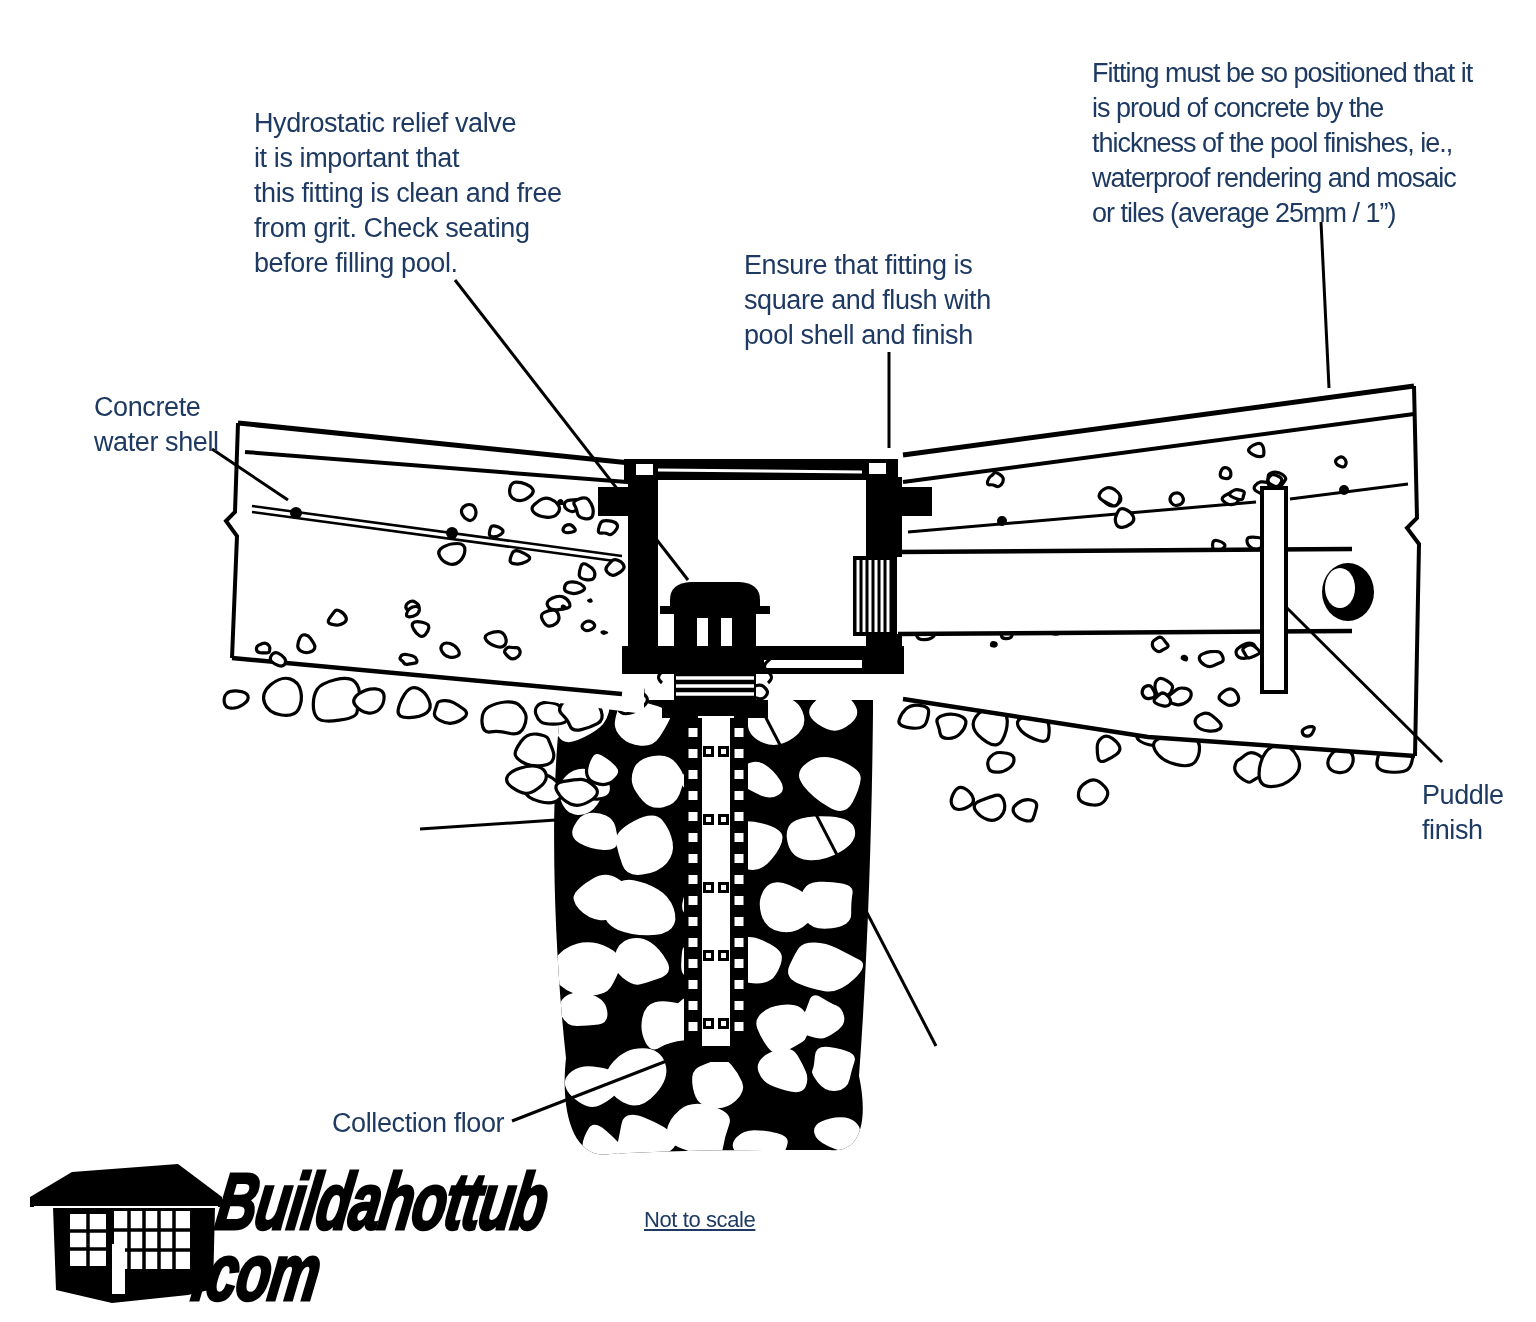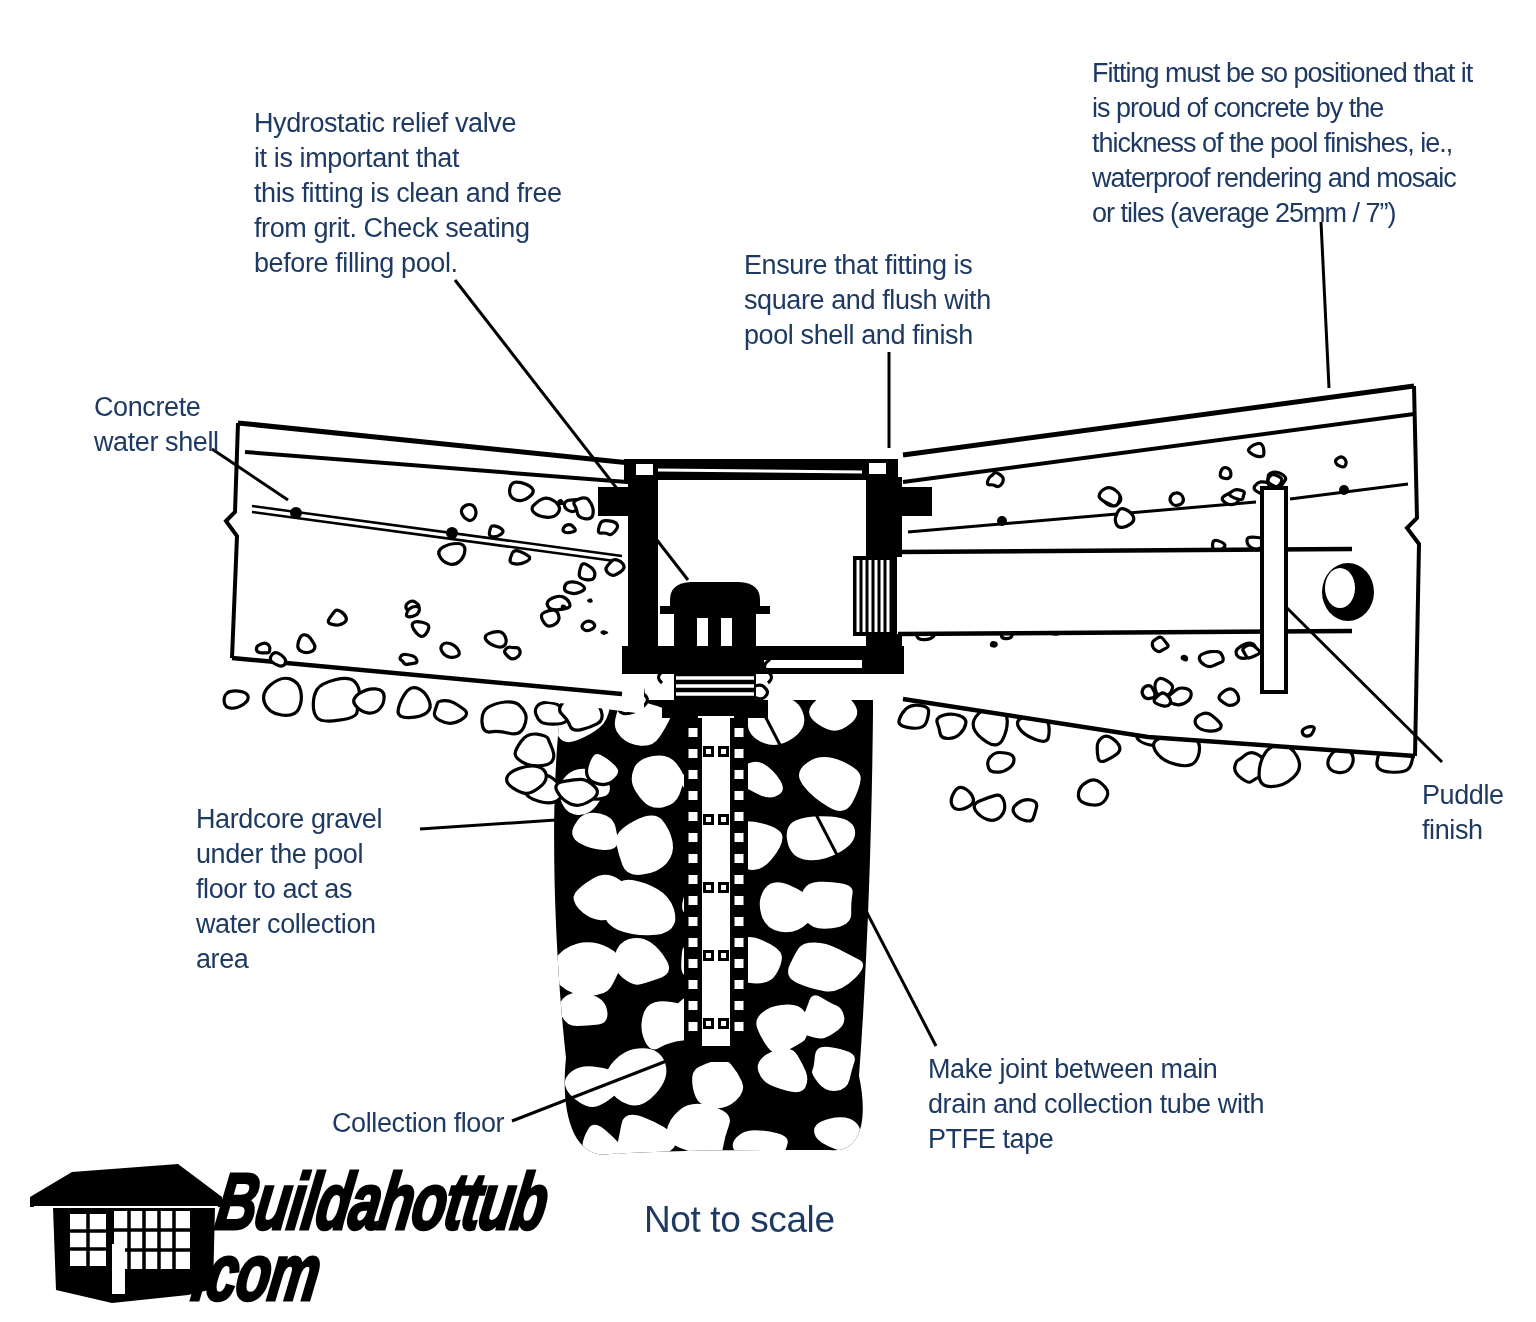--- a/index.html
+++ b/index.html
@@ -2,21 +2,21 @@
 <html><head>
 <meta charset="utf-8">
 <style>
   html,body{margin:0;padding:0;background:#fff;}
   .stage{position:relative;width:1536px;height:1322px;background:#fff;overflow:hidden;
          font-family:"Liberation Sans",sans-serif;}
   svg.diag{position:absolute;left:0;top:0;z-index:1;}
   .ann{position:absolute;z-index:3;white-space:pre-line;color:#1e3a62;
        font:27px/35px "Liberation Sans",sans-serif;letter-spacing:-0.4px;}
   .ann.tight{letter-spacing:-1px;}
-  .ann.big{font-size:37px;}
+  .ann.big{font-size:22px;text-decoration:underline;}
   .logo-word{position:absolute;z-index:3;color:#000;font:italic 700 80px/1 "Liberation Sans",sans-serif;
        transform:skewX(-9deg) scaleX(0.70);transform-origin:left top;-webkit-text-stroke:3px #000;
        letter-spacing:-2px;}
 </style>
 </head>
 <body>
 
 <div class="stage">
 
 <svg class="diag" id="diag" width="1536" height="1322" viewBox="0 0 1536 1322">
@@ -358,32 +358,24 @@
 pool shell and finish</div>
 <div class="ann" style="left:254px;top:106px">Hydrostatic relief valve
 it is important that
 this fitting is clean and free
 from grit. Check seating
 before filling pool.</div>
 <div class="ann tight" style="left:1092px;top:56px">Fitting must be so positioned that it
 is proud of concrete by the
 thickness of the pool finishes, ie.,
 waterproof rendering and mosaic
-or tiles (average 25mm / 7”)</div>
+or tiles (average 25mm / 1”)</div>
 <div class="ann" style="left:94px;top:390px">Concrete
 water shell</div>
-<div class="ann" style="left:196px;top:802px">Hardcore gravel
-under the pool
-floor to act as
-water collection
-area</div>
 <div class="ann" style="left:1422px;top:778px">Puddle
 finish</div>
-<div class="ann" style="left:928px;top:1052px">Make joint between main
-drain and collection tube with
-PTFE tape</div>
 <div class="ann" style="left:332px;top:1106px">Collection floor</div>
 <div class="ann big" style="left:644px;top:1202px">Not to scale</div>
 
 <div class="logo-word" style="left:224px;top:1162px">Buildahottub</div>
 <div class="logo-word" style="left:200px;top:1233px">.com</div>
 
 </div>
 
 </body></html>

